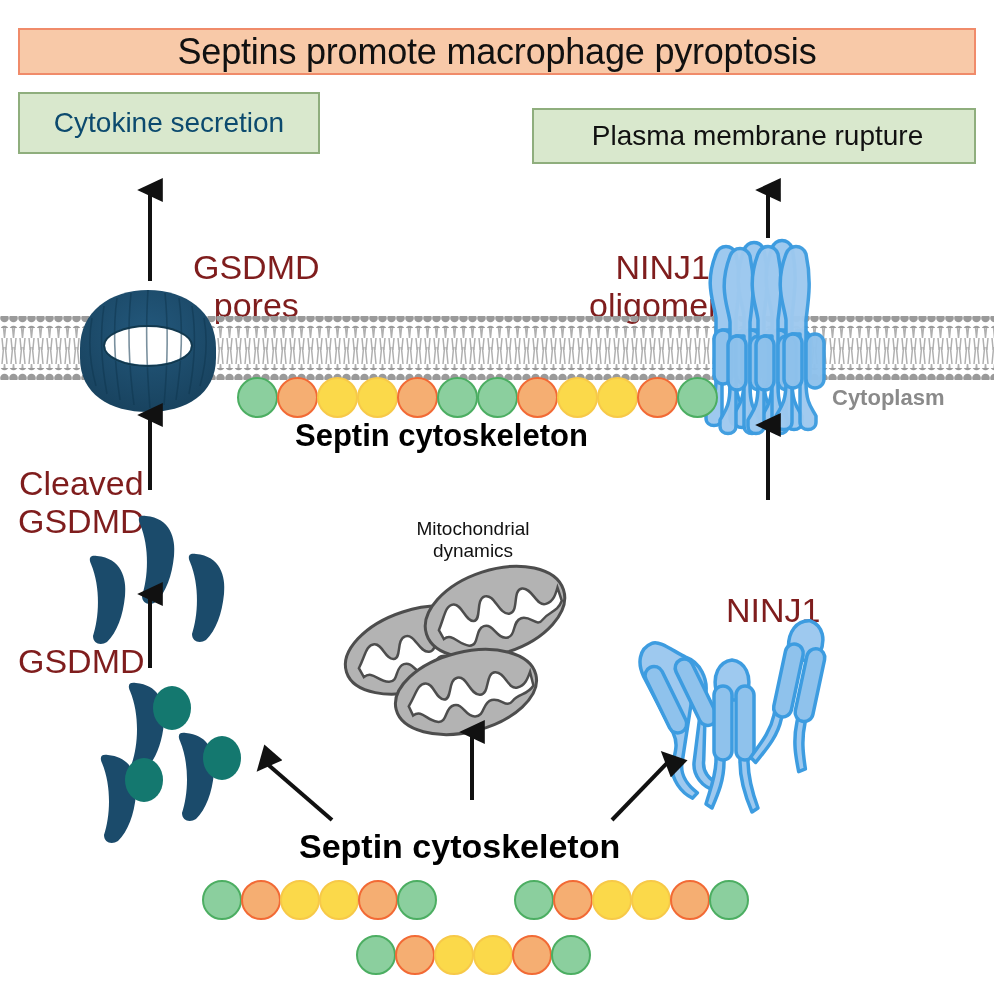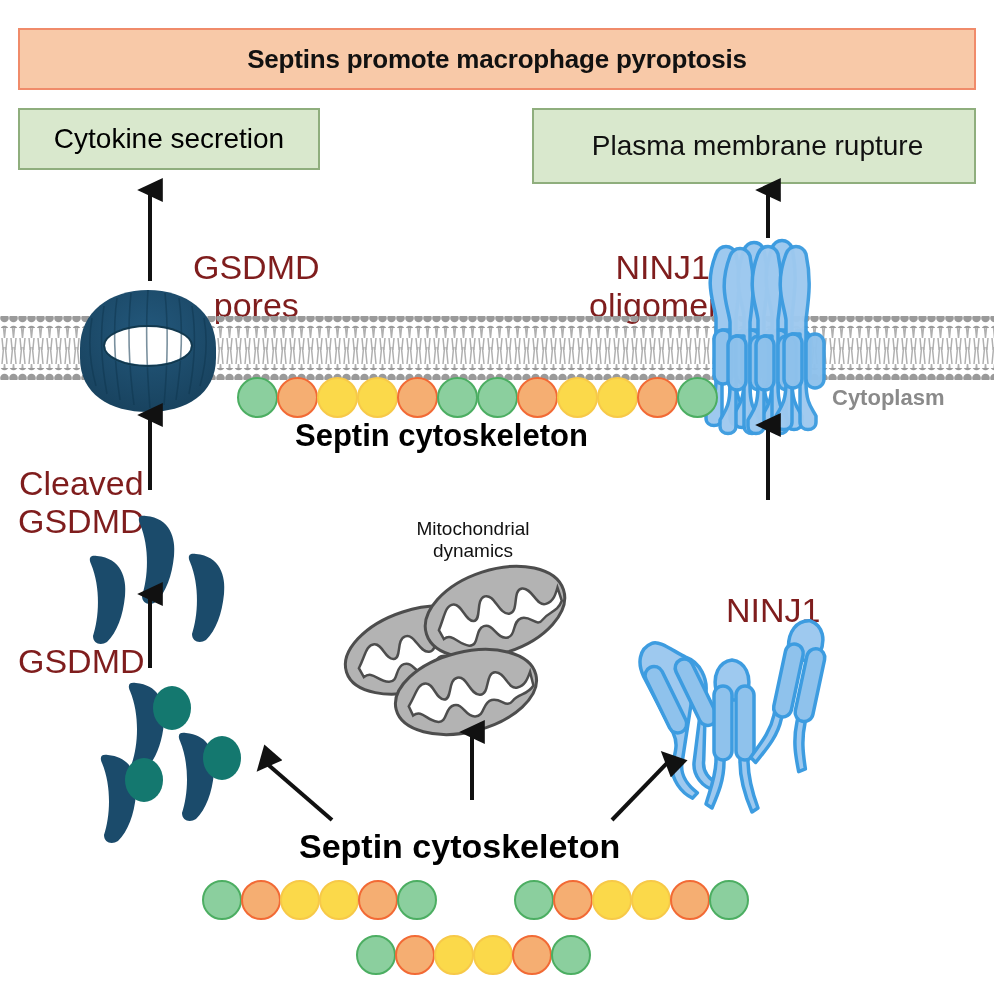--- a/index.html
+++ b/index.html
@@ -22,43 +22,43 @@
     box-sizing: border-box;
     display: flex;
     align-items: center;
     justify-content: center;
     text-align: center;
   }
   #title-box {
     left: 18px;
     top: 28px;
     width: 958px;
-    height: 62px;
+    height: 47px;
     background: #f8c9a8;
     border: 2px solid #f08b6a;
-    font-size: 26px;
-    font-weight: bold;
+    font-size: 36px;
+    font-weight: normal;
     color: #111111;
     letter-spacing: -0.2px;
   }
   #cytokine-box {
     left: 18px;
-    top: 108px;
+    top: 92px;
     width: 302px;
     height: 62px;
     background: #d9e8cd;
     border: 2px solid #8fae7d;
     font-size: 28px;
-    color: #000000;
+    color: #0c4a6e;
   }
   #rupture-box {
     left: 532px;
     top: 108px;
     width: 444px;
-    height: 76px;
+    height: 56px;
     background: #d9e8cd;
     border: 2px solid #8fae7d;
     font-size: 28px;
     color: #111111;
     padding-left: 7px;
   }
   .lbl {
     position: absolute;
     font-size: 34px;
     color: #7f1d1d;

